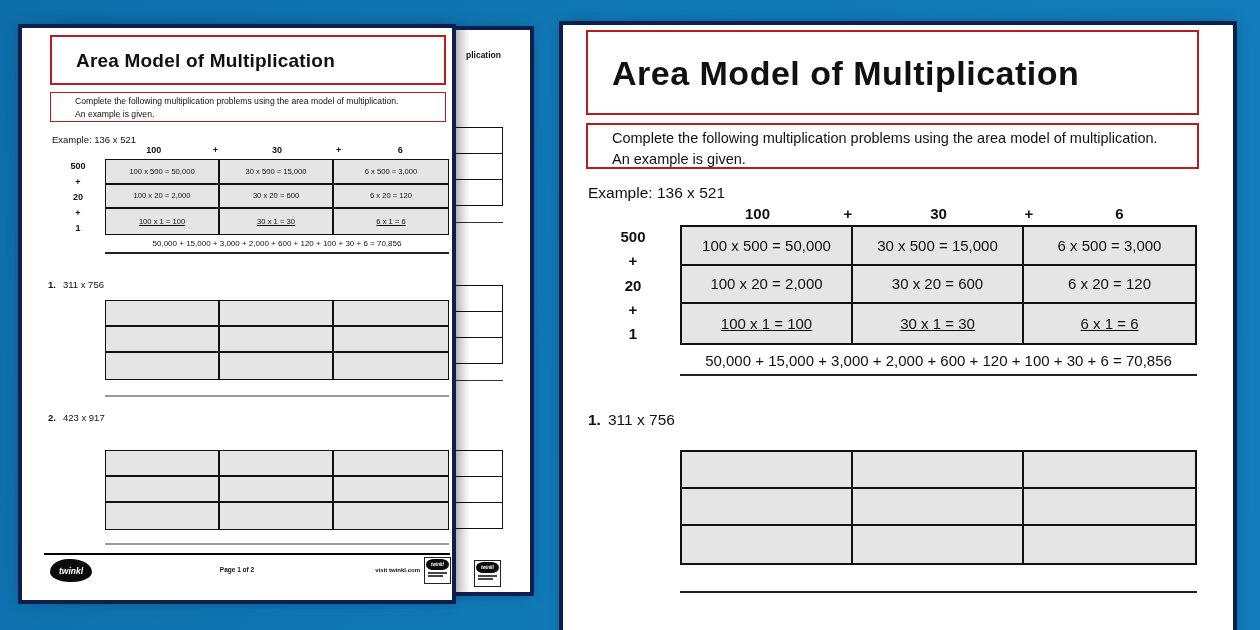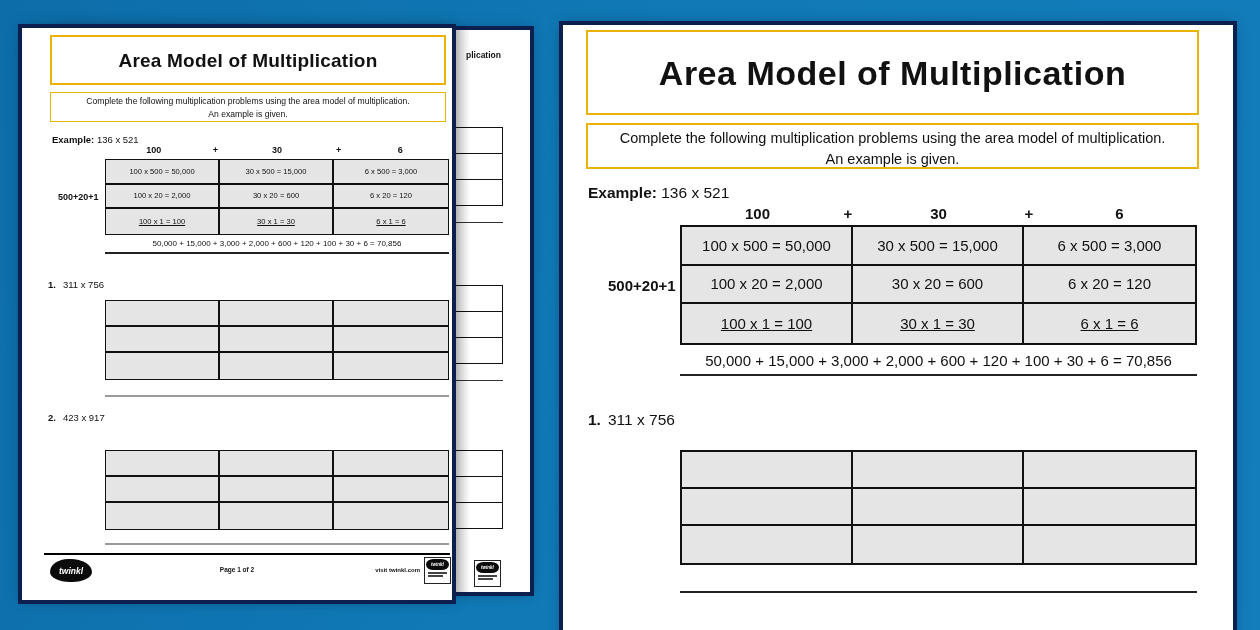--- a/index.html
+++ b/index.html
@@ -8,35 +8,35 @@
     background:linear-gradient(110deg,#0d6da9 0%,#1079b6 45%,#137dbb 100%);
     position:relative;overflow:hidden;
     font-family:"Liberation Sans",sans-serif;
     color:#111;
   }
   .sheet{
     position:absolute;background:#fff;
     box-shadow:0 0 0 4px #0d1f4e, 0 0 14px rgba(0,0,20,.35);
   }
   
-  .boxed{border:2px solid #eab308;box-sizing:border-box;text-align:center;}
+  .boxed{border:2px solid #b91c1c;box-sizing:border-box;text-align:left;padding-left:24px;}
   .grid3{
     display:grid;grid-template-columns:1fr 1fr 1fr;grid-template-rows:1fr 1fr 1fr;
     box-sizing:border-box;background:#e5e5e5;
   }
   .grid3>div{
     border-right:2px solid #111;border-bottom:2px solid #111;
     display:flex;align-items:center;justify-content:center;white-space:nowrap;
   }
   .grid3>div:nth-child(3n){border-right:none;}
   .grid3>div:nth-child(n+7){border-bottom:none;text-decoration:underline;}
   .colhead{display:flex;align-items:center;font-weight:bold;}
   .colhead .c{flex:1;text-align:center;}
   .colhead .p{width:26px;text-align:center;}
-  .rowhead{display:flex;justify-content:space-between;
+  .rowhead{display:flex;flex-direction:column;justify-content:space-between;
     align-items:center;font-weight:bold;box-sizing:border-box;}
   .rule{position:absolute;border-top:2px solid #222;}
   .abs{position:absolute;}
   
   #page1{left:22px;top:28px;width:430px;height:572px;z-index:3;}
   #page1 .titlebox{left:28px;top:7px;width:396px;height:50px;border-width:2px;
     font-size:19px;font-weight:bold;line-height:48px;letter-spacing:.2px;}
   #page1 .instrbox{left:28px;top:64px;width:396px;height:30px;border-width:1.5px;
     font-size:8.6px;line-height:1.55;padding-top:2px;}
   #page1 .exlabel{left:30px;top:106px;font-size:9.5px;}
@@ -80,21 +80,21 @@
   #pageR .exlabel{left:25px;top:159px;font-size:15.5px;}
   #pageR .colhead{left:117px;top:180px;width:517px;font-size:15px;}
   #pageR .rowhead{left:45px;top:203px;width:50px;height:114px;font-size:15px;}
   #pageR .grid3{border:2.5px solid #111;font-size:15px;}
   #pageR .extable{left:117px;top:200px;width:517px;height:120px;}
   #pageR .sum{left:117px;top:327px;width:517px;text-align:center;font-size:15px;white-space:nowrap;}
   #pageR .sumline{left:117px;top:349px;width:517px;border-top:2.5px solid #222;}
   #pageR .problabel{font-size:15.5px;font-weight:bold;}
   #pageR .t1{left:117px;top:425px;width:517px;height:115px;}
   #pageR .ansline{left:117px;top:566px;width:517px;border-top:2.5px solid #222;}
-  .exlabel b{font-weight:bold;text-align:right;}
+  .exlabel b{font-weight:normal;text-align:right;}
   .exlabel span{font-weight:normal;}
   .problabel .expr{font-weight:normal;margin-left:7px;}
 </style>
 </head>
 <body>
 
 <div class="sheet" id="page2">
   <div class="tfrag">plication</div>
   <div class="frag" style="top:97px;">
       <div></div>

